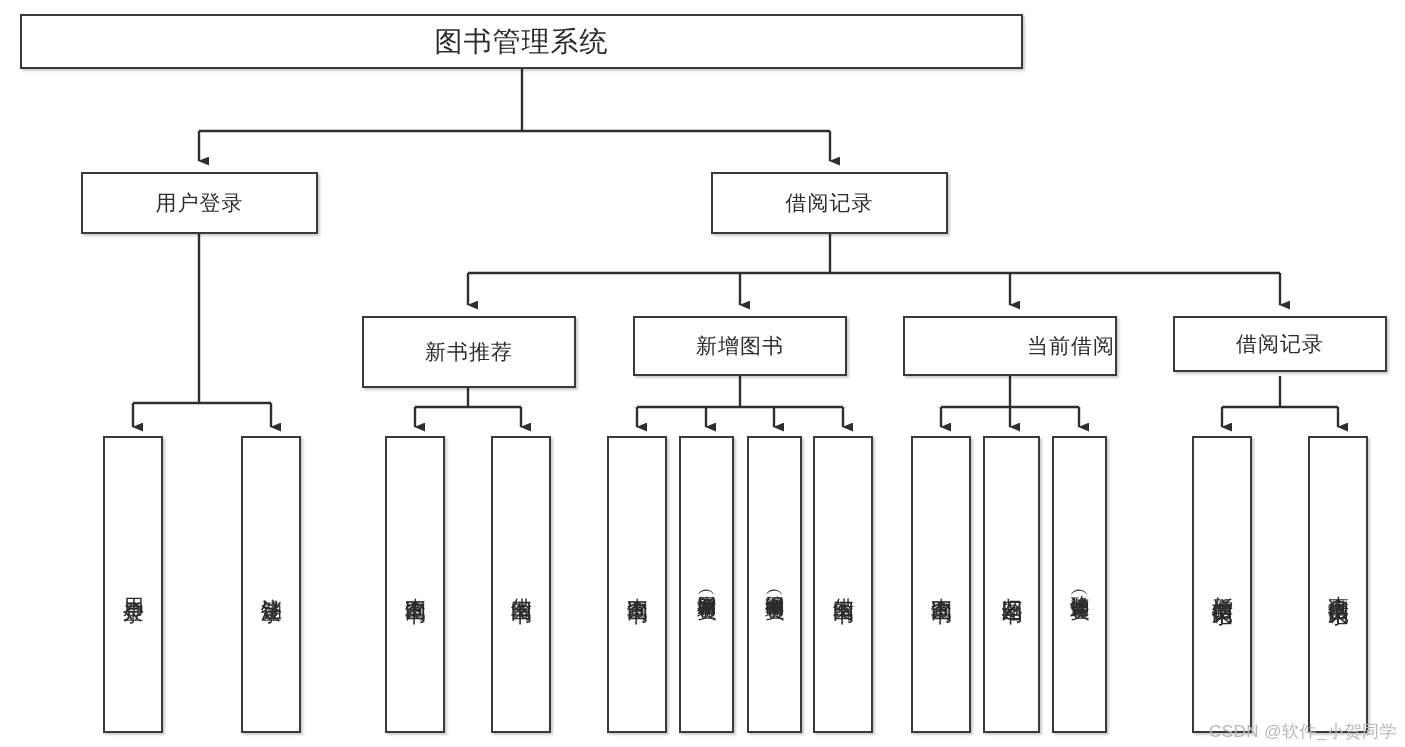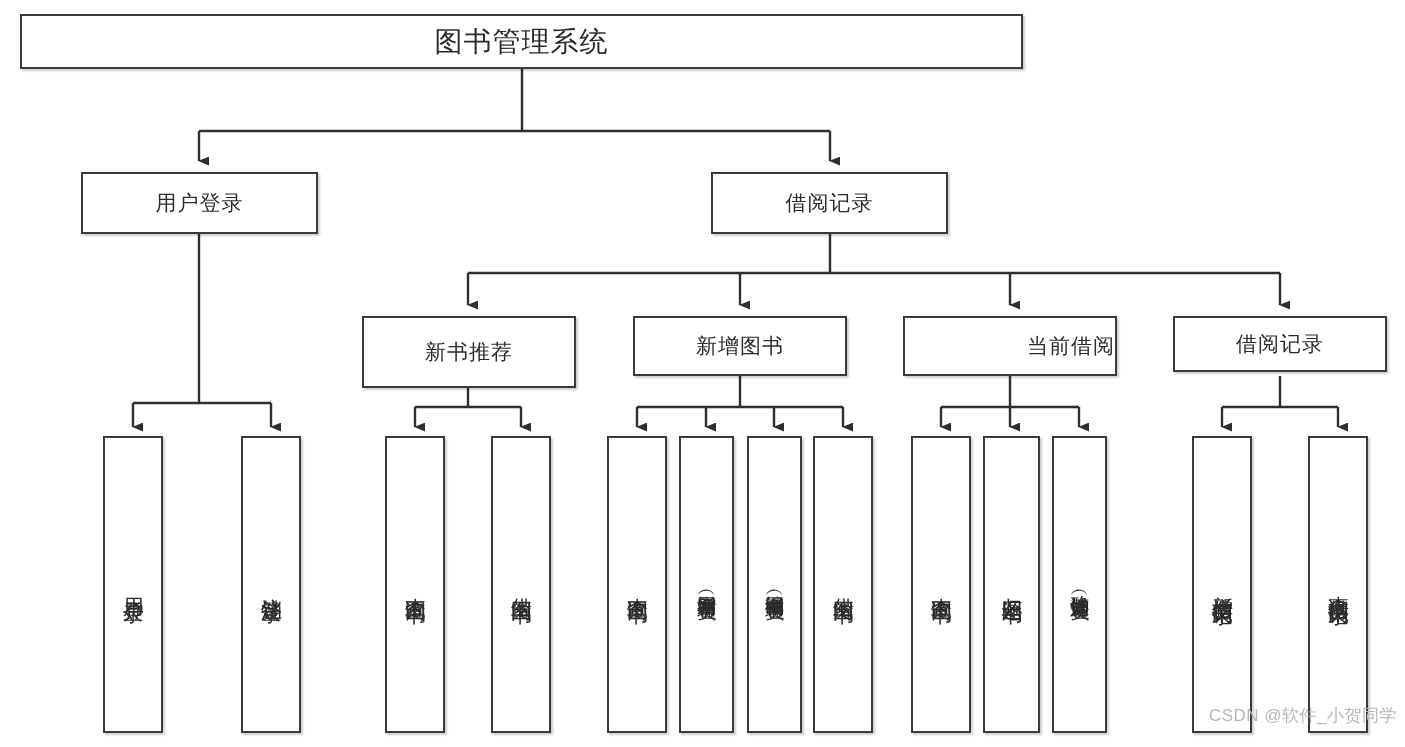--- a/index.html
+++ b/index.html
@@ -62,21 +62,21 @@
     white-space: nowrap;
     max-height: 280px;
   }
   .node.vert.narrow .label {
     font-size: 19px;
     letter-spacing: 1px;
   }
   #watermark {
     position: absolute;
     right: 8px;
-    bottom: 20px;
+    bottom: 4px;
     font-size: 17px;
     color: #b7b7b7;
     letter-spacing: 0.5px;
     white-space: nowrap;
     pointer-events: none;
   }
 </style>
 </head>
 <body>
 

